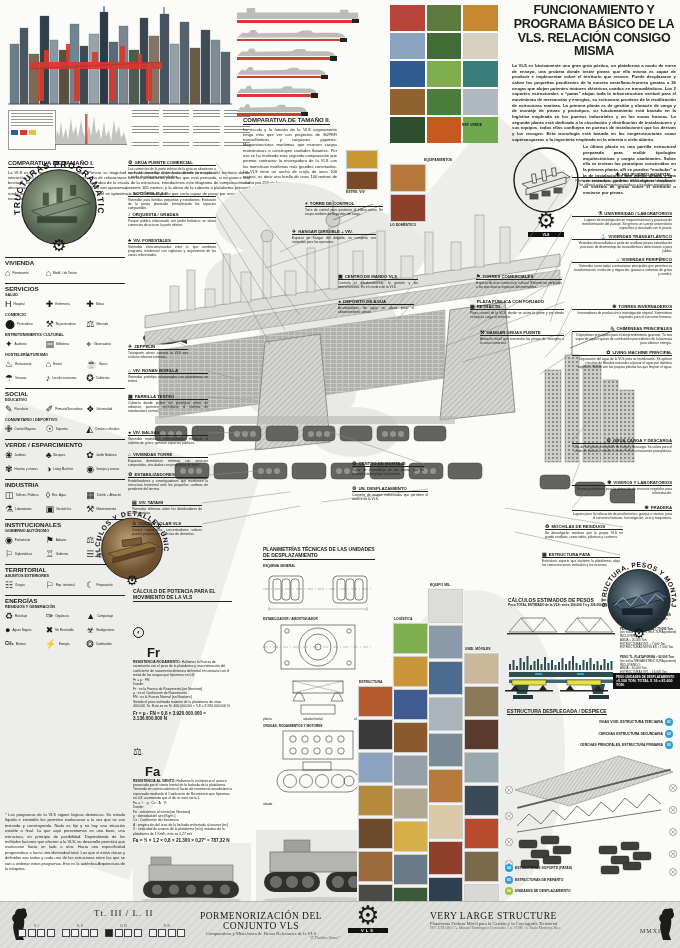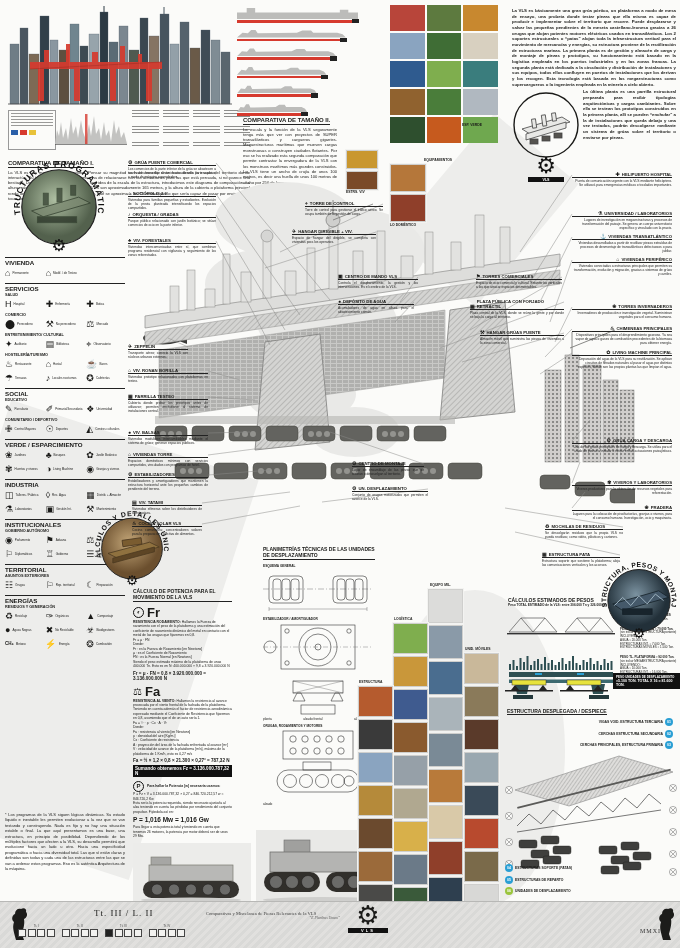--- a/index.html
+++ b/index.html
@@ -32,21 +32,21 @@
   .strip{display:flex;flex-direction:column;gap:2px;position:absolute;z-index:2;}
   .strip .ph{width:100%;border:.5px solid #cfcfcd;box-shadow:0 0 0 1px #f3f3f1;}
   .striplabel{position:absolute;font-size:3.4px;font-weight:bold;z-index:3;}
   .stamp{position:absolute;z-index:4;}
   .ship-row{margin-bottom:4px;}
   .ship{background:#bcbcba;height:11px;}
   .shipbar{position:relative;background:#d63a2e;height:2.6px;margin-top:1px;}
   .shipbar .tag{position:absolute;right:-1px;top:-1px;width:7px;height:4.4px;background:#222;}
   .frm{font-size:3.4px;line-height:1.3;}
   .frm-res{font-size:4.6px;font-weight:bold;}
-  .big-letter{font-size:13px;font-weight:bold;}
+  .big-letter{font-size:13px;font-weight:bold;margin-top:40px;}
   .circ-ico{display:inline-block;width:9px;height:9px;border:1.4px solid #111;border-radius:50%;text-align:center;line-height:9px;font-size:6px;font-weight:bold;}
   .desp-item{display:flex;align-items:center;gap:2px;margin-bottom:3.5px;justify-content:flex-end;}
   .desp-item .dl{font-size:3.4px;font-weight:bold;}
   .numcirc{width:8px;height:8px;border-radius:50%;color:#fff;font-size:3.5px;font-weight:bold;
            display:flex;align-items:center;justify-content:center;flex:0 0 auto;}
   .annot{font-size:3px;line-height:1.25;margin-bottom:6px;}
   .annot::first-line{font-weight:bold;}
   #footer{position:absolute;left:0;right:0;bottom:0;height:46px;z-index:6;
      background:repeating-linear-gradient(135deg,#d9d9d7 0 3px,#e1e0de 3px 6px);border-top:.7px solid #b8b8b6;}
   .serif{font-family:"Liberation Serif",serif;margin-left:32px;}
@@ -197,20 +197,21 @@
       <div class="ph" style="height: 26px; background: rgb(143, 63, 42);"></div>
     </div>
   <div class="striplabel" style="left:390px;top:223px;">LO DOMÉSTICO</div>
   <div class="strip" id="stripViv" style="left:346px;top:150px;width:30px;">
       <div class="ph" style="height: 17px; background: rgb(201, 151, 47);"></div>
       <div class="ph" style="height: 17px; background: rgb(122, 74, 40);"></div>
     </div>
   <div class="striplabel" style="left:346px;top:190px;">ESTRS. VIV</div>
 
   <div class="abs" style="left:512px;top:4px;width:164px;z-index:2">
+    <h1 class="h-big">FUNCIONAMIENTO Y PROGRAMA BÁSICO DE LA VLS. RELACIÓN CONSIGO MISMA</h1>
     <p class="body-b" style="margin-top:4px;">La VLS es básicamente una gran grúa pórtico, un plataforma a modo de mesa de ensayo, una probeta donde testar piezas que ella misma es capaz de producir e implementar sobre el territorio que recorre. Puede desplazarse y salvar las pequeñas pendientes de la meseta castellano-leonesa gracias a 26 orugas que alojan potentes motores eléctricos usados en transatlánticos. Los 2 soportes estructurales o “patas” alojan toda la infraestructura vertical para el movimiento de mercancías y energías, su estructura proviene de la reutilización de estructuras marinas. La primera planta es de gestión y almacén de carga y de montaje de piezas y prototipos, su funcionamiento está basado en la logística empleada en los puertos industriales y en las zonas francas. La segunda planta está dedicada a la circulación y distribución de instalaciones y sus equipos, todos ellos confluyen en puertos de instalaciones que los derivan y los recogen. Esta tecnología está basada en las megaestructuras como supercargueros o la ingeniería empleada en la minería a cielo abierto.</p>
     <div style="margin-top:2px;">
       <svg width="68" height="100" viewBox="0 0 68 100" style="float:left;margin:0 3px 0 0;">
         <circle cx="34" cy="36" r="32" fill="none" stroke="#1a1a18" stroke-width="1.4"></circle>
         <g stroke="#444" stroke-width="0.8" fill="#e8e8e6">
           <polygon points="10,40 50,28 58,33 18,45"></polygon>
           <polygon points="14,45 54,33 54,39 14,51"></polygon>
           <rect x="20" y="30" width="4" height="9" transform="rotate(-8 22 34)"></rect>
           <rect x="30" y="26" width="4" height="11" transform="rotate(-8 32 31)"></rect>
           <rect x="40" y="24" width="4" height="8" transform="rotate(-8 42 28)"></rect>
@@ -1100,26 +1101,32 @@
           <div style="font-size: 3px; text-align: center; margin-bottom: 1px; color: rgb(68, 68, 68);">Tt. IV</div>
           <div style="display: flex; gap: 1.5px;">
             <div class="sq"></div>
             <div class="sq"></div>
             <div class="sq"></div>
             <div class="sq"></div>
           </div>
         </div>
       </div>
     <div class="abs" style="left:150px;top:9px;width:190px;text-align:center;">
+      <div class="serif" style="font-size:9.5px;font-variant:small-caps;letter-spacing:.5px;">PORMENORIZACIÓN DEL CONJUNTO VLS</div>
       <div class="serif" style="font-size:4.6px;color:#444;">Comparativas y Miscelanea de Piezas Relevantes de la VLS</div>
       <div class="serif" style="font-size:3.8px;font-style:italic;text-align:right;color:#555;">“E Pluribus Unum”</div>
     </div>
     <div class="abs" style="left:348px;top:0px;width:40px;text-align:center;">
       <div style="font-size:26px;line-height:1;">⚙</div>
       <div style="background:#111;color:#fff;font-size:4px;font-weight:bold;letter-spacing:2px;">VLS</div>
+    </div>
+    <div class="abs" style="left:398px;top:9px;width:200px;">
+      <div class="serif" style="font-size:9.5px;font-variant:small-caps;letter-spacing:.5px;">VERY LARGE STRUCTURE</div>
+      <div class="serif" style="font-size:4.6px;color:#444;">Plataforma Probeta Móvil para la Gestión y la Coreografía Territorial</div>
+      <div class="serif" style="font-size:3.8px;color:#666;">PFC ETSAM // A. Manuel Domínguez Fernández // n. 07/08 // t. Paula Montoya Sáez</div>
     </div>
     <div class="abs serif" style="left:608px;top:26px;font-size:6px;letter-spacing:1px;color:#333;">MMXII</div>
     <svg class="abs" style="left:655px;top:4px;" width="22" height="36" viewBox="0 0 22 36">
       <path d="M8,34 C6,26 4,22 6,16 C3,14 4,9 7,8 C7,4 10,2 13,3 C16,1 19,3 18,6 C20,8 19,12 16,13 C17,18 15,24 14,28 L16,34 Z" fill="#1c1c1a"></path>
     </svg>
   </div>
 <div class="callout" style="left: 128px; top: 160px; width: 88px;">
       <div class="lab">
         <span class="gly">⚙</span>
         <span class="lt">GRÚA PUENTE COMERCIAL</span>

